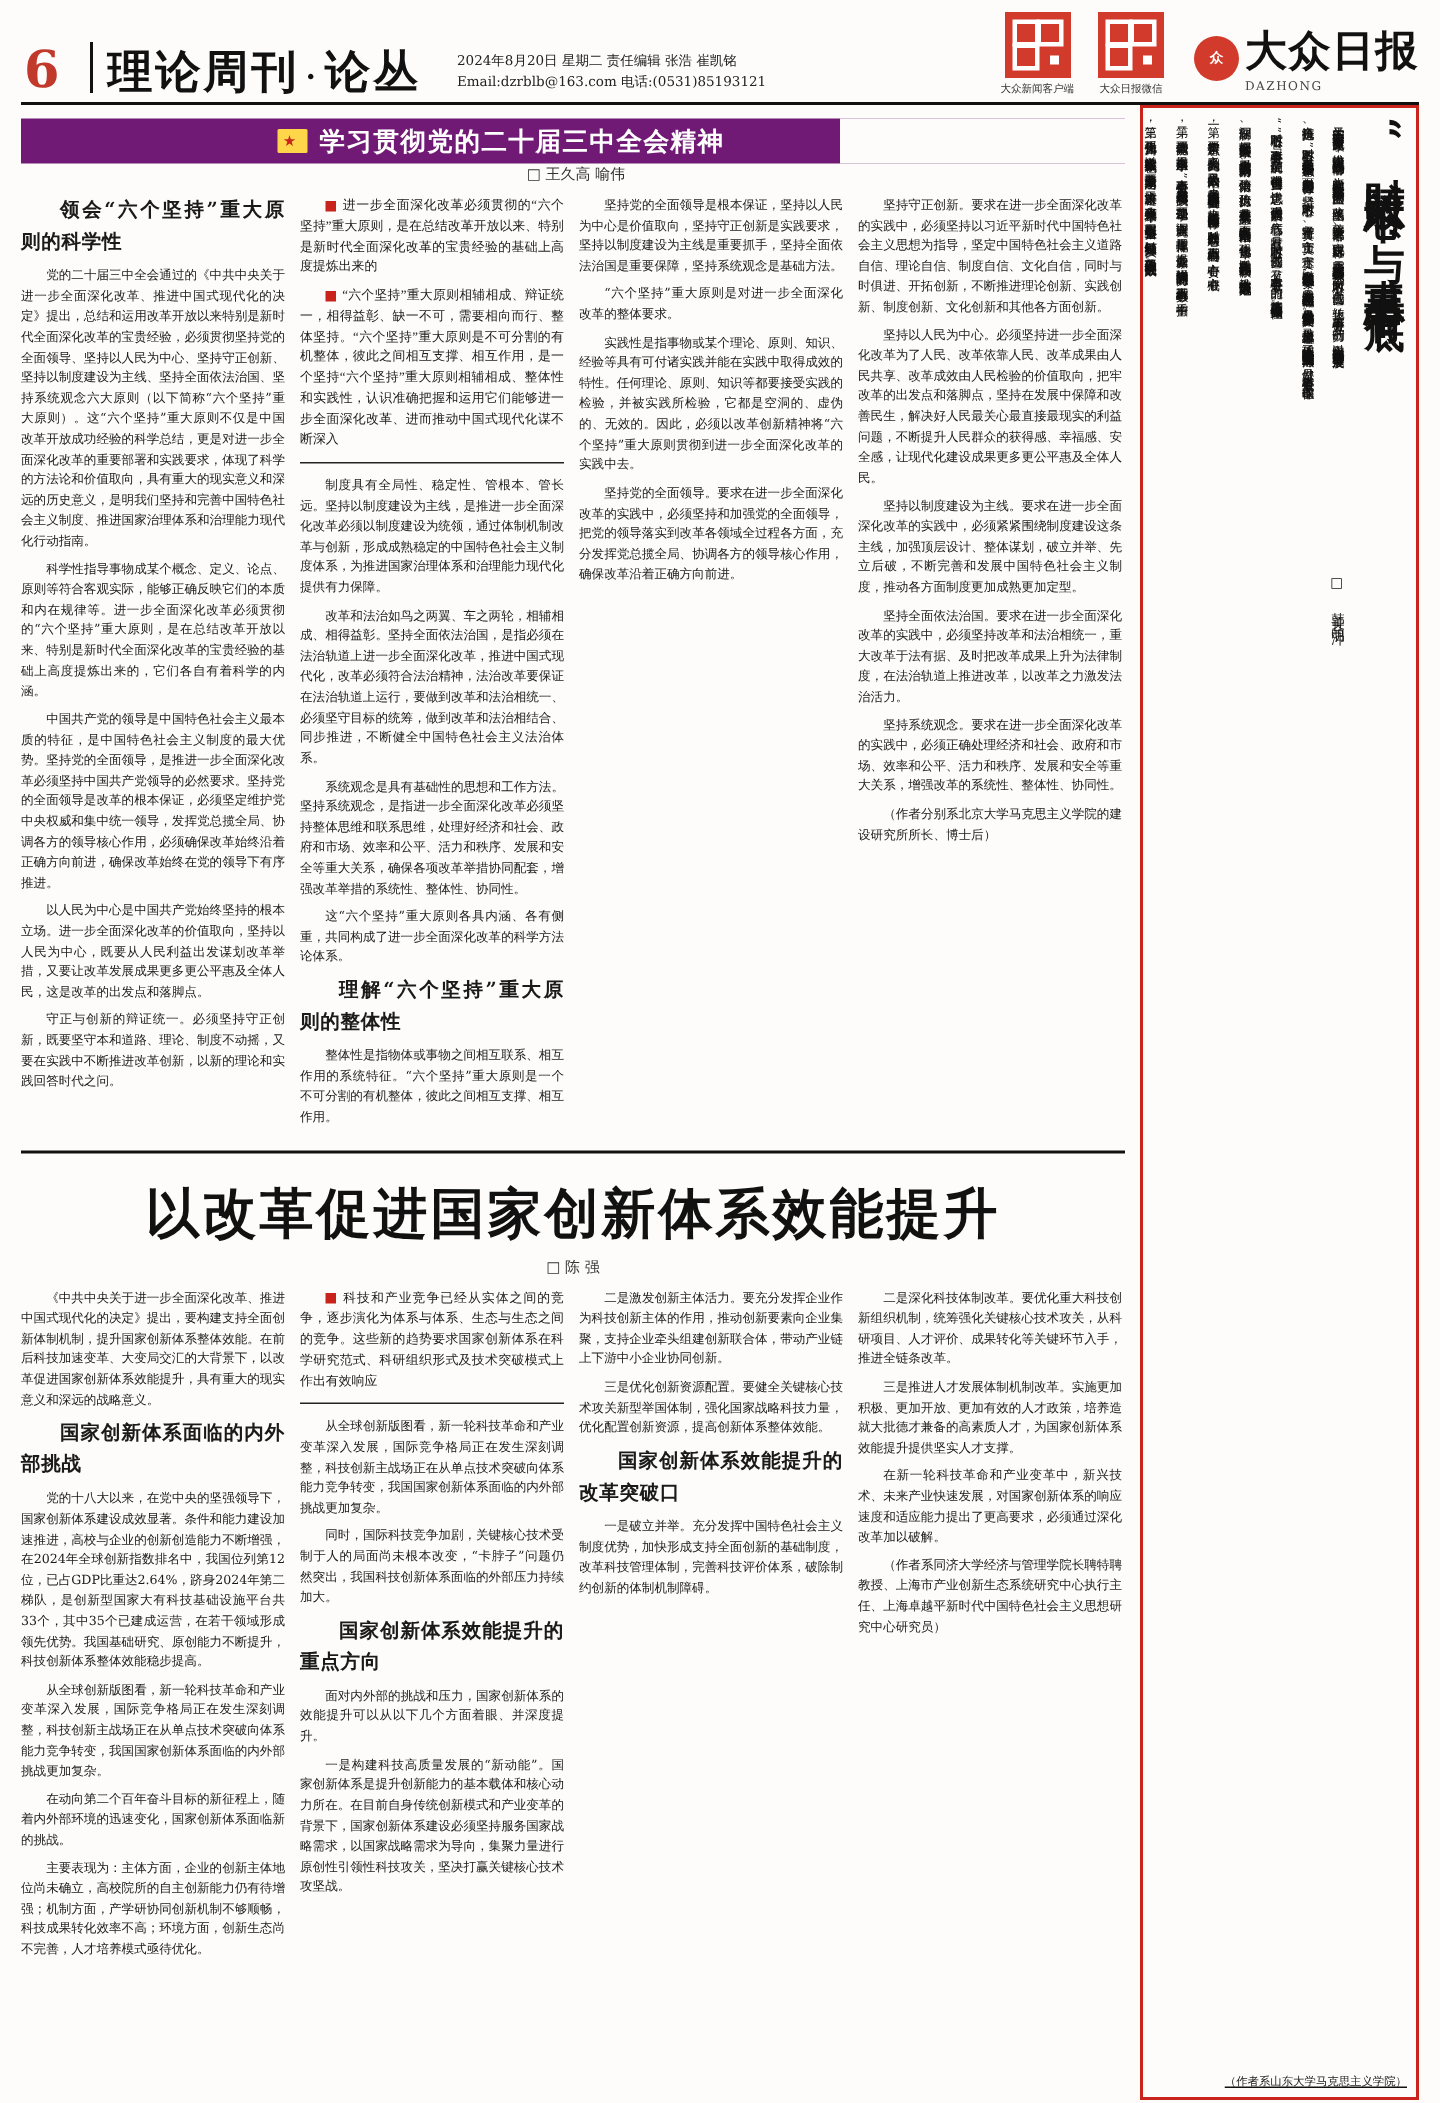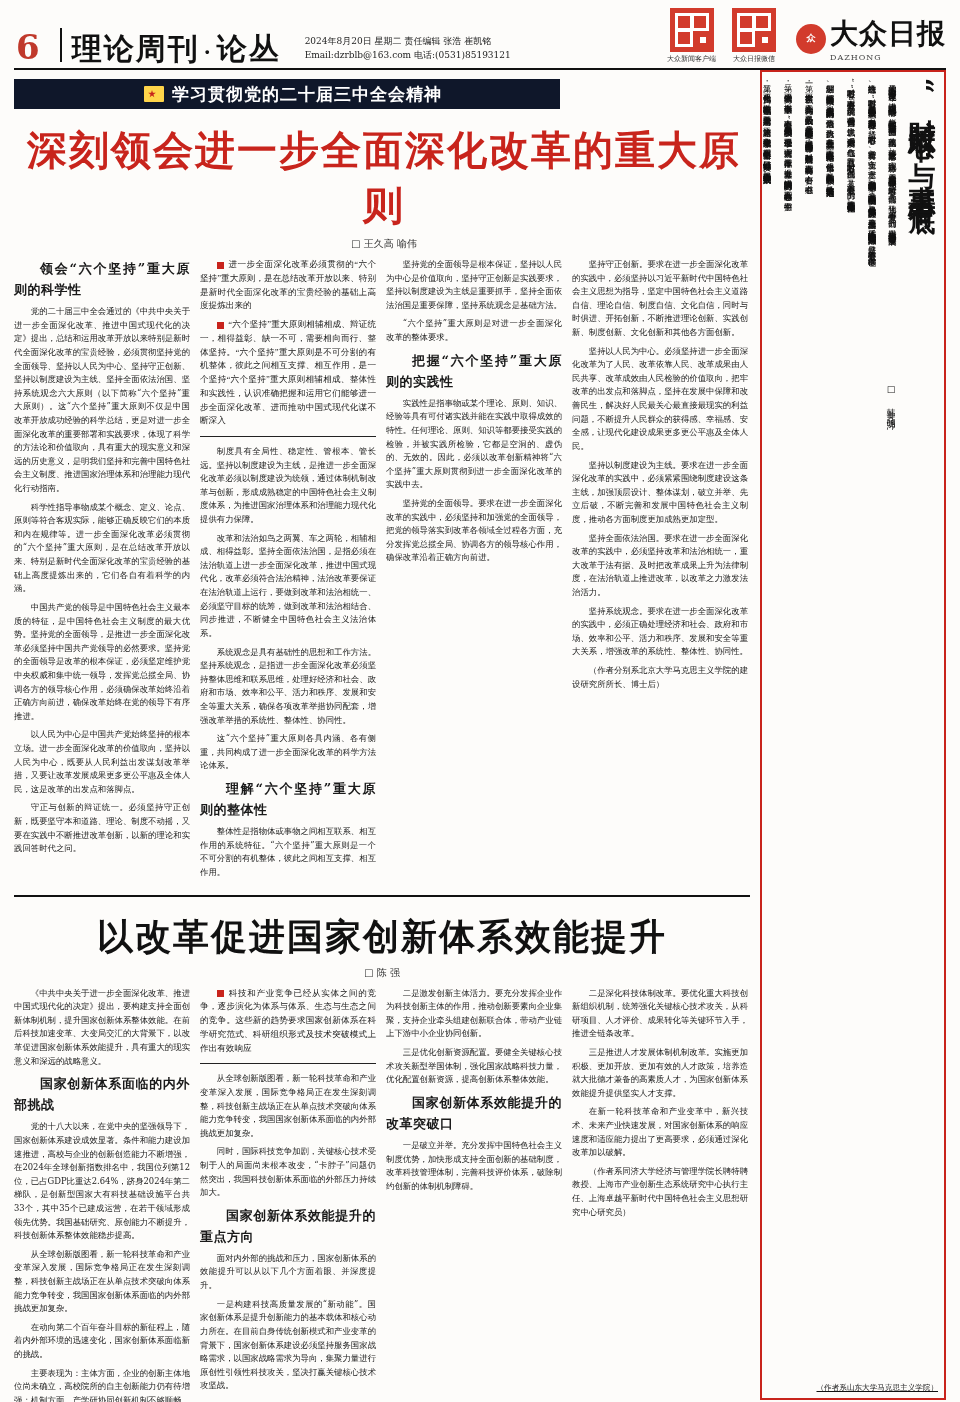--- a/index.html
+++ b/index.html
@@ -27,21 +27,21 @@
   .qr .d{right:8px;bottom:9px;width:6px;height:6px;}
   .qrwrap{display:flex;flex-direction:column;align-items:center;margin-left:6px;}
   .qrcap{font-size:7px;margin-top:1px;color:#333;}
   .logo{display:flex;align-items:center;gap:4px;margin-left:10px;margin-bottom:2px;}
   .logo-cn{font-size:28px;font-weight:bold;letter-spacing:1px;}
   .logo-badge{width:30px;height:30px;border-radius:50%;background:#d23b2c;color:#fff;font-size:9px;
     display:flex;align-items:center;justify-content:center;font-weight:bold;}
   .logo-en{font-size:8px;letter-spacing:1px;color:#444;}
 
   
-  .banner{margin-top:9px;background:#0f172a;height:30px;display:flex;align-items:center;position:relative;}
+  .banner{margin-top:9px;background:#701a75;height:30px;display:flex;align-items:center;position:relative;padding-left:41px;}
   .banner .flag{width:20px;height:16px;background:#ffd54a;margin:0 8px 0 130px;position:relative;border-radius:1px;}
   .banner .flag:after{content:"";position:absolute;left:4px;top:4px;width:8px;height:8px;background:#c8241c;
     clip-path:polygon(50% 0%,61% 35%,98% 35%,68% 57%,79% 91%,50% 70%,21% 91%,32% 57%,2% 35%,39% 35%);}
   .banner .btext{color:#fff;font-size:17px;font-weight:bold;letter-spacing:1px;}
   .banner:after{content:"";position:absolute;right:0;top:0;bottom:0;width:190px;background:#fdfcfa;}
 
   
   .headline{font-size:40px;font-weight:bold;color:#c8241c;text-align:center;letter-spacing:2px;
     margin:14px 0 4px 0;width:740px;}
   .byline{text-align:center;font-size:10px;color:#333;width:740px;margin-bottom:7px;}
@@ -123,21 +123,20 @@
 
   <div class="body-area">
 
     <div class="left-block">
 
       <div class="banner">
         <div class="flag"></div>
         <div class="btext">学习贯彻党的二十届三中全会精神</div>
       </div>
 
-      <div class="headline">深刻领会进一步全面深化改革的重大原则</div>
       <div class="byline">□ 王久高  喻伟</div>
 
       <div class="cols">
         <div class="col w1">
           <p class="sec-h">领会“六个坚持”重大原则的科学性</p>
           <p>党的二十届三中全会通过的《中共中央关于进一步全面深化改革、推进中国式现代化的决定》提出，总结和运用改革开放以来特别是新时代全面深化改革的宝贵经验，必须贯彻坚持党的全面领导、坚持以人民为中心、坚持守正创新、坚持以制度建设为主线、坚持全面依法治国、坚持系统观念六大原则（以下简称“六个坚持”重大原则）。这“六个坚持”重大原则不仅是中国改革开放成功经验的科学总结，更是对进一步全面深化改革的重要部署和实践要求，体现了科学的方法论和价值取向，具有重大的现实意义和深远的历史意义，是明我们坚持和完善中国特色社会主义制度、推进国家治理体系和治理能力现代化行动指南。</p>
           <p>科学性指导事物成某个概念、定义、论点、原则等符合客观实际，能够正确反映它们的本质和内在规律等。进一步全面深化改革必须贯彻的“六个坚持”重大原则，是在总结改革开放以来、特别是新时代全面深化改革的宝贵经验的基础上高度提炼出来的，它们各自有着科学的内涵。</p>
           <p>中国共产党的领导是中国特色社会主义最本质的特征，是中国特色社会主义制度的最大优势。坚持党的全面领导，是推进一步全面深化改革必须坚持中国共产党领导的必然要求。坚持党的全面领导是改革的根本保证，必须坚定维护党中央权威和集中统一领导，发挥党总揽全局、协调各方的领导核心作用，必须确保改革始终沿着正确方向前进，确保改革始终在党的领导下有序推进。</p>
           <p>以人民为中心是中国共产党始终坚持的根本立场。进一步全面深化改革的价值取向，坚持以人民为中心，既要从人民利益出发谋划改革举措，又要让改革发展成果更多更公平惠及全体人民，这是改革的出发点和落脚点。</p>
           <p>守正与创新的辩证统一。必须坚持守正创新，既要坚守本和道路、理论、制度不动摇，又要在实践中不断推进改革创新，以新的理论和实践回答时代之问。</p>
@@ -149,21 +148,20 @@
           <p>制度具有全局性、稳定性、管根本、管长远。坚持以制度建设为主线，是推进一步全面深化改革必须以制度建设为统领，通过体制机制改革与创新，形成成熟稳定的中国特色社会主义制度体系，为推进国家治理体系和治理能力现代化提供有力保障。</p>
           <p>改革和法治如鸟之两翼、车之两轮，相辅相成、相得益彰。坚持全面依法治国，是指必须在法治轨道上进一步全面深化改革，推进中国式现代化，改革必须符合法治精神，法治改革要保证在法治轨道上运行，要做到改革和法治相统一、必须坚守目标的统筹，做到改革和法治相结合、同步推进，不断健全中国特色社会主义法治体系。</p>
           <p>系统观念是具有基础性的思想和工作方法。坚持系统观念，是指进一步全面深化改革必须坚持整体思维和联系思维，处理好经济和社会、政府和市场、效率和公平、活力和秩序、发展和安全等重大关系，确保各项改革举措协同配套，增强改革举措的系统性、整体性、协同性。</p>
           <p>这“六个坚持”重大原则各具内涵、各有侧重，共同构成了进一步全面深化改革的科学方法论体系。</p>
           <p class="sec-h">理解“六个坚持”重大原则的整体性</p>
           <p>整体性是指物体或事物之间相互联系、相互作用的系统特征。“六个坚持”重大原则是一个不可分割的有机整体，彼此之间相互支撑、相互作用。</p>
         </div>
         <div class="col w3">
           <p>坚持党的全面领导是根本保证，坚持以人民为中心是价值取向，坚持守正创新是实践要求，坚持以制度建设为主线是重要抓手，坚持全面依法治国是重要保障，坚持系统观念是基础方法。</p>
           <p>“六个坚持”重大原则是对进一步全面深化改革的整体要求。</p>
-          <p class="sec-h">把握“六个坚持”重大原则的实践性</p>
           <p>实践性是指事物或某个理论、原则、知识、经验等具有可付诸实践并能在实践中取得成效的特性。任何理论、原则、知识等都要接受实践的检验，并被实践所检验，它都是空洞的、虚伪的、无效的。因此，必须以改革创新精神将“六个坚持”重大原则贯彻到进一步全面深化改革的实践中去。</p>
           <p>坚持党的全面领导。要求在进一步全面深化改革的实践中，必须坚持和加强党的全面领导，把党的领导落实到改革各领域全过程各方面，充分发挥党总揽全局、协调各方的领导核心作用，确保改革沿着正确方向前进。</p>
         </div>
         <div class="col w4">
           <p>坚持守正创新。要求在进一步全面深化改革的实践中，必须坚持以习近平新时代中国特色社会主义思想为指导，坚定中国特色社会主义道路自信、理论自信、制度自信、文化自信，同时与时俱进、开拓创新，不断推进理论创新、实践创新、制度创新、文化创新和其他各方面创新。</p>
           <p>坚持以人民为中心。必须坚持进一步全面深化改革为了人民、改革依靠人民、改革成果由人民共享、改革成效由人民检验的价值取向，把牢改革的出发点和落脚点，坚持在发展中保障和改善民生，解决好人民最关心最直接最现实的利益问题，不断提升人民群众的获得感、幸福感、安全感，让现代化建设成果更多更公平惠及全体人民。</p>
           <p>坚持以制度建设为主线。要求在进一步全面深化改革的实践中，必须紧紧围绕制度建设这条主线，加强顶层设计、整体谋划，破立并举、先立后破，不断完善和发展中国特色社会主义制度，推动各方面制度更加成熟更加定型。</p>
           <p>坚持全面依法治国。要求在进一步全面深化改革的实践中，必须坚持改革和法治相统一，重大改革于法有据、及时把改革成果上升为法律制度，在法治轨道上推进改革，以改革之力激发法治活力。</p>
           <p>坚持系统观念。要求在进一步全面深化改革的实践中，必须正确处理经济和社会、政府和市场、效率和公平、活力和秩序、发展和安全等重大关系，增强改革的系统性、整体性、协同性。</p>
           <p>（作者分别系北京大学马克思主义学院的建设研究所所长、博士后）</p>

